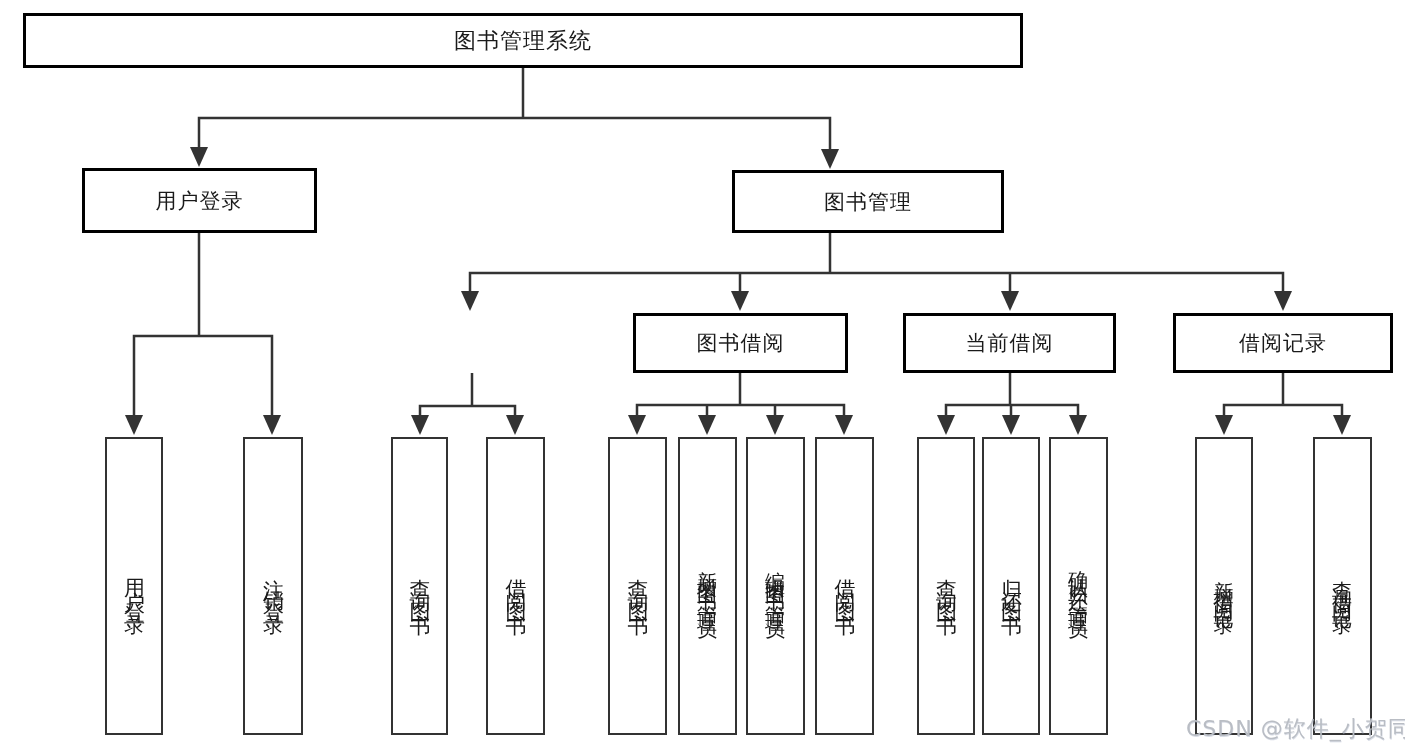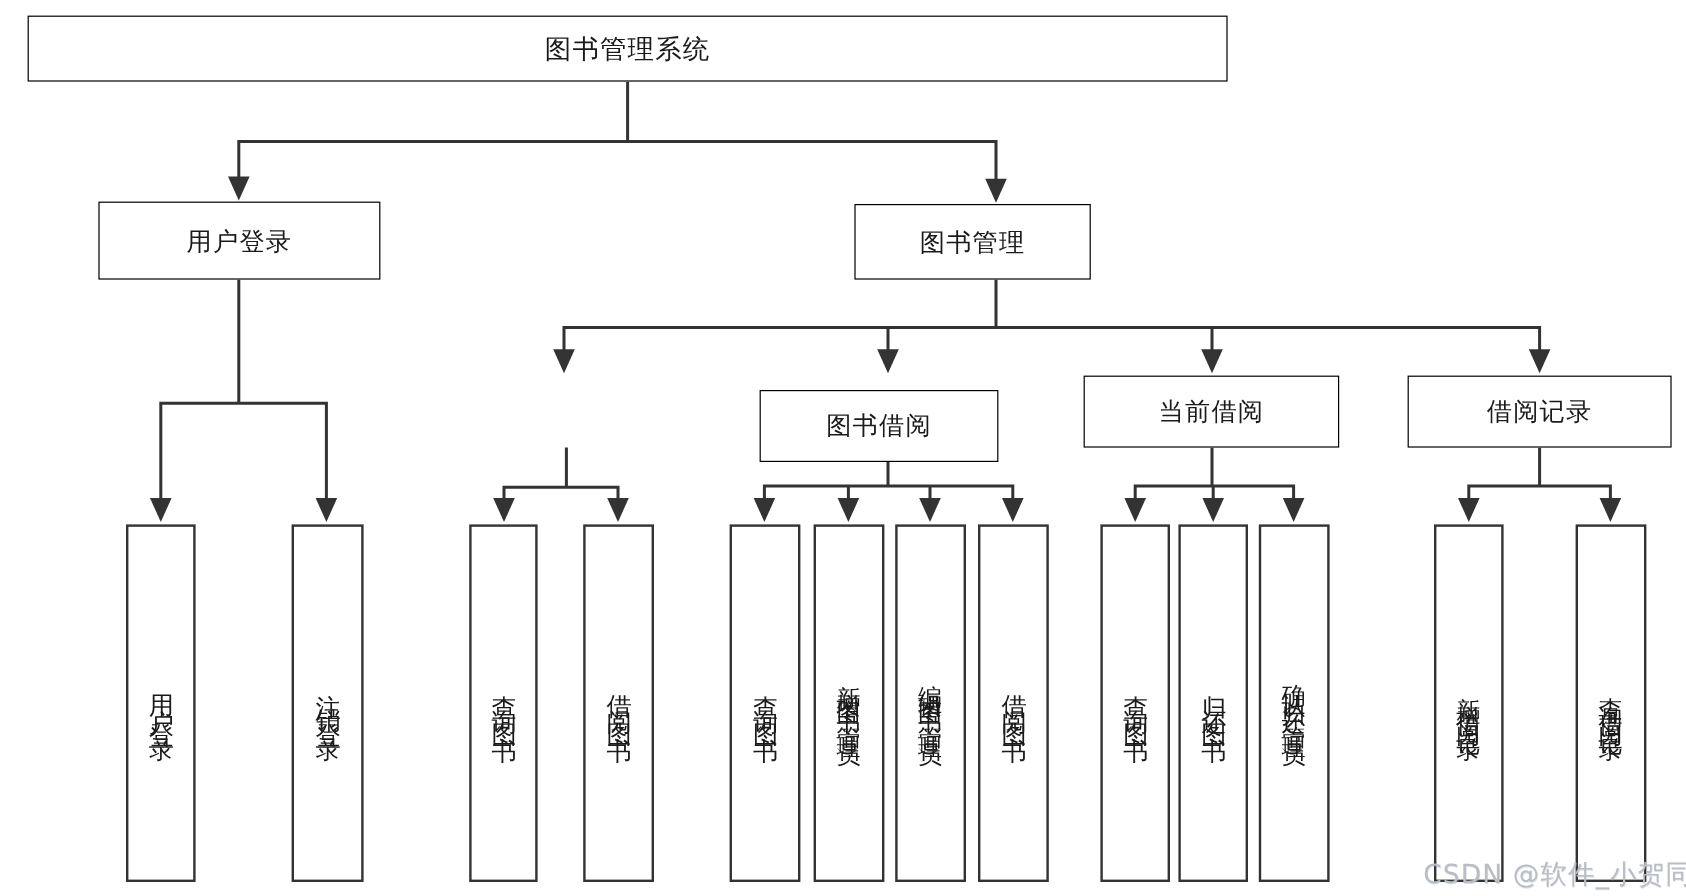--- a/index.html
+++ b/index.html
@@ -18,21 +18,21 @@
   }
   #connectors {
     position: absolute;
     left: 0; top: 0;
     width: 1405px; height: 747px;
     z-index: 1;
   }
   .hbox {
     position: absolute;
     box-sizing: border-box;
-    border: 1px solid #000000;
+    border: 3px solid #000000;
     background: #ffffff;
     display: flex;
     align-items: center;
     justify-content: center;
     font-size: 21px;
     letter-spacing: 1px;
     z-index: 2;
     color: #1a1a1a;
   }
   .root-box { font-size: 22px; }
@@ -126,25 +126,25 @@
     </g>
   </svg>
 
   <div class="hbox root-box" style="left:23px; top:13px; width:1000px; height:55px;">
     <span>图书管理系统</span>
   </div>
 
   <div class="hbox" style="left:82px; top:168px; width:235px; height:65px;">
     <span>用户登录</span>
   </div>
-  <div class="hbox" style="left:712px; top:170px; width:197px; height:63px;">
+  <div class="hbox" style="left:732px; top:170px; width:272px; height:63px;">
     <span>图书管理</span>
   </div>
 
-  <div class="hbox" style="left:633px; top:325px; width:199px; height:60px;">
+  <div class="hbox" style="left:633px; top:313px; width:215px; height:60px;">
     <span>图书借阅</span>
   </div>
   <div class="hbox" style="left:903px; top:313px; width:213px; height:60px;">
     <span>当前借阅</span>
   </div>
   <div class="hbox" style="left:1173px; top:313px; width:220px; height:60px;">
     <span>借阅记录</span>
   </div>
 
   <div class="vbox" style="left:105px;">

